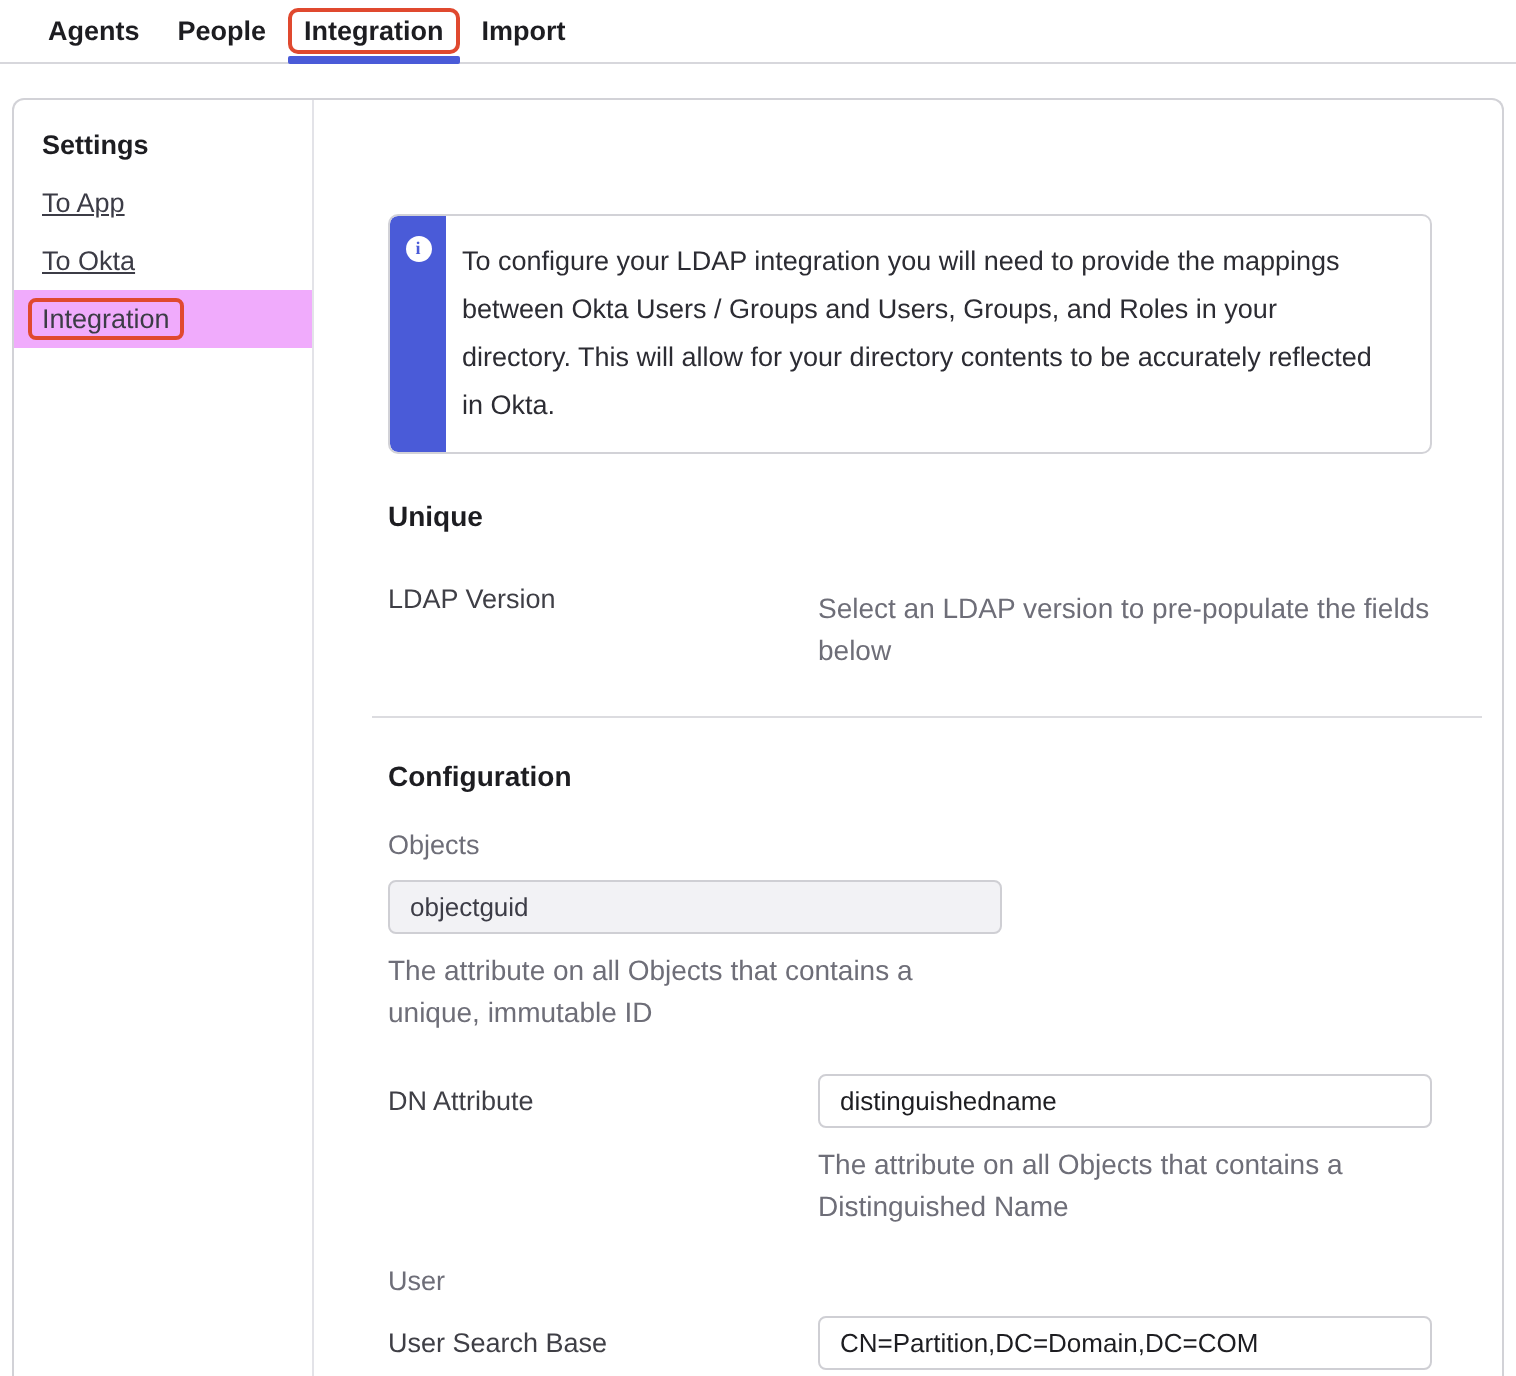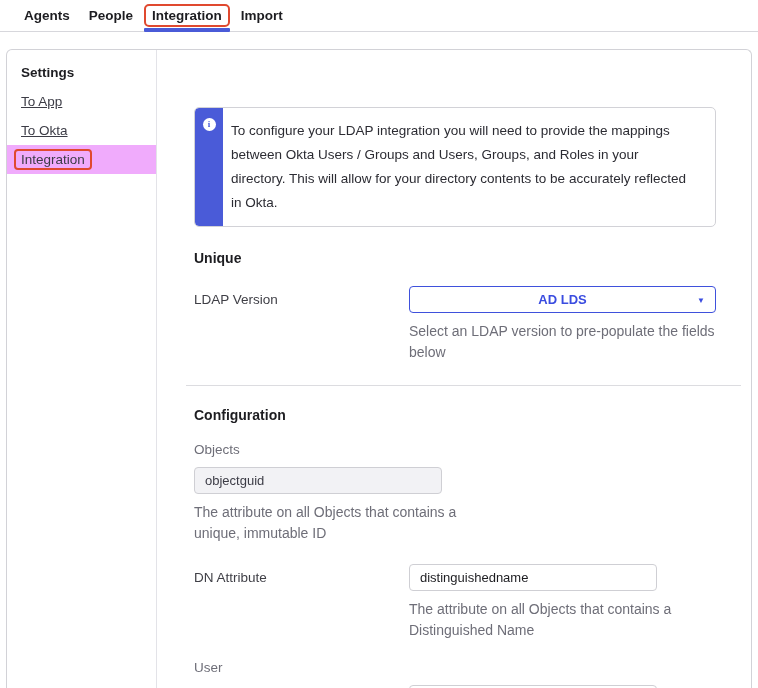--- a/index.html
+++ b/index.html
@@ -44,21 +44,21 @@
   .section-heading { font-size:14px; font-weight:700; color:#1d1d21; }
   .heading-version { margin-top:23px; }
   .heading-config { margin-top:21px; }
 
   .group-label { font-size:13.5px; color:#6e6e78; margin-top:19px; }
 
   .form-row { display:flex; }
   .row-label { width:215px; flex:0 0 215px; font-size:13.5px; color:#3f3f46; padding-top:6px; }
   .row-field { width:307px; }
 
-  .text-input { width:248px; height:27px; border:1px solid #cfcfd4; border-radius:4px;
+  .text-input { width:307px; height:27px; border:1px solid #cfcfd4; border-radius:4px;
     padding:0 10px; font-size:13px; color:#1d1d21;
     font-family:"Liberation Sans", sans-serif; background:#ffffff; outline:none; }
   .text-input:disabled { background:#f2f2f5; color:#3c3c46; }
 
   .select-box { position:relative; width:307px; height:27px; border:1px solid #3f51dc;
     border-radius:4px; display:flex; align-items:center; justify-content:center;
     cursor:pointer; background:#fff; }
   .select-value { font-size:13px; font-weight:700; color:#3a4ce0; }
   .select-arrow { position:absolute; right:10px; top:50%; transform:translateY(-50%);
     font-size:8px; color:#3a4ce0; }
@@ -98,24 +98,20 @@
         <span class="info-circle">i</span>
       </div>
       <div class="banner-text">To configure your LDAP integration you will need to provide the mappings between Okta Users / Groups and Users, Groups, and Roles in your directory. This will allow for your directory contents to be accurately reflected in Okta.</div>
     </div>
 
     <div class="section-heading heading-version">Unique</div>
 
     <div class="form-row row-mt20">
       <div class="row-label">LDAP Version</div>
       <div class="row-field">
-        <div class="select-box">
-          <span class="select-value">AD LDS</span>
-          <span class="select-arrow">▼</span>
-        </div>
         <div class="help-text">Select an LDAP version to pre-populate the fields below</div>
       </div>
     </div>
 
     <div class="hr"></div>
 
     <div class="section-heading heading-config">Configuration</div>
 
     <div class="group-label">Objects</div>
 

